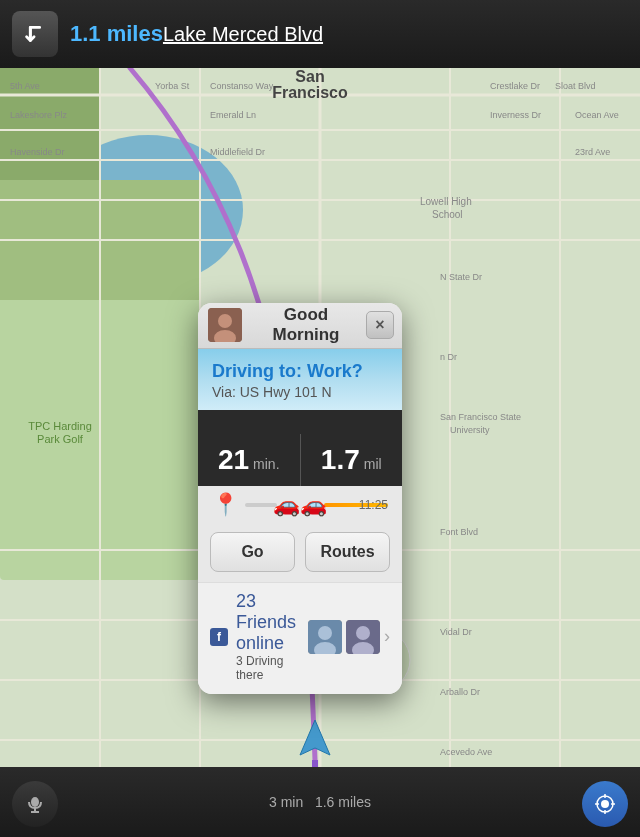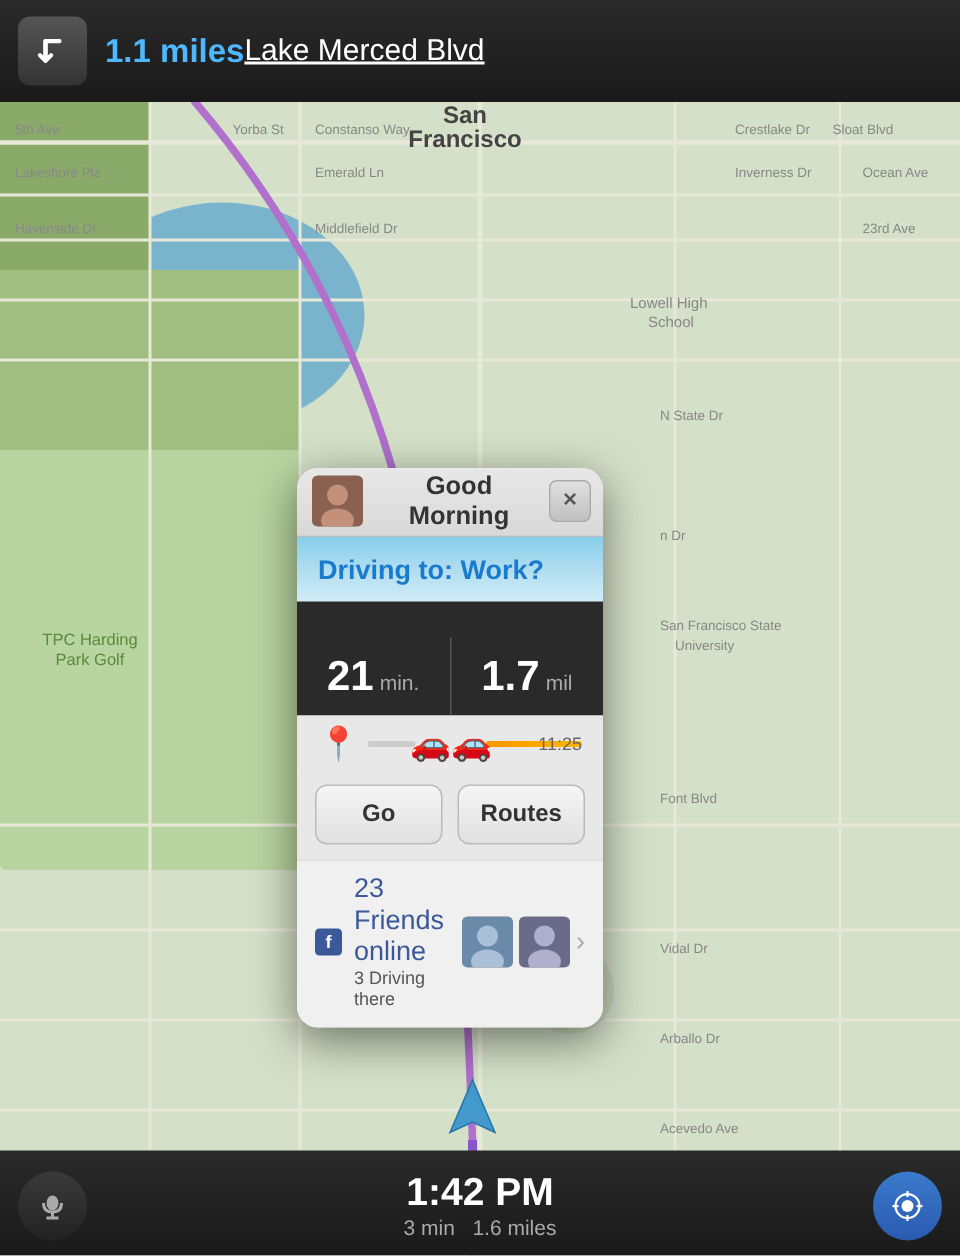--- a/index.html
+++ b/index.html
@@ -478,20 +478,21 @@
           <circle cx="17" cy="13" r="7" fill="#c4907a"></circle>
           <ellipse cx="17" cy="30" rx="11" ry="8" fill="#c4907a"></ellipse>
         </svg>
       </div>
       <div class="modal-title">Good Morning</div>
       <div class="modal-close">×</div>
     </div>
 
     <div class="modal-body-top">
       <div class="driving-to">Driving to: Work?</div>
+      <div class="via-text">Via: US Hwy 101 N</div>
     </div>
 
     <div class="stats-row">
       <div class="stat-item">
         <span class="stat-number">21</span>
         <span class="stat-unit">min.</span>
       </div>
       <div class="stat-item">
         <span class="stat-number">1.7</span>
         <span class="stat-unit">mil</span>
@@ -543,21 +544,20 @@
 <div class="bottom-bar">
   <div class="bottom-left-btn">
     <svg width="24" height="24" viewBox="0 0 24 24">
       <ellipse cx="12" cy="10" rx="4" ry="5" fill="#aaa"></ellipse>
       <path d="M6 10 Q6 16 12 16 Q18 16 18 10" stroke="#aaa" stroke-width="2" fill="none"></path>
       <line x1="12" y1="16" x2="12" y2="20" stroke="#aaa" stroke-width="2"></line>
       <line x1="8" y1="20" x2="16" y2="20" stroke="#aaa" stroke-width="2"></line>
     </svg>
   </div>
   <div class="bottom-time">
-    <div class="bottom-time-main">1:42 PM</div>
     <div class="bottom-time-sub">
       <span>3 min</span>&nbsp;&nbsp;&nbsp;<span>1.6 miles</span>
     </div>
   </div>
   <div class="bottom-right-btn">
     <svg width="24" height="24" viewBox="0 0 24 24">
       <circle cx="12" cy="12" r="4" fill="white"></circle>
       <circle cx="12" cy="12" r="8" stroke="white" stroke-width="1.5" fill="none"></circle>
       <line x1="12" y1="2" x2="12" y2="6" stroke="white" stroke-width="1.5"></line>
       <line x1="12" y1="18" x2="12" y2="22" stroke="white" stroke-width="1.5"></line>

